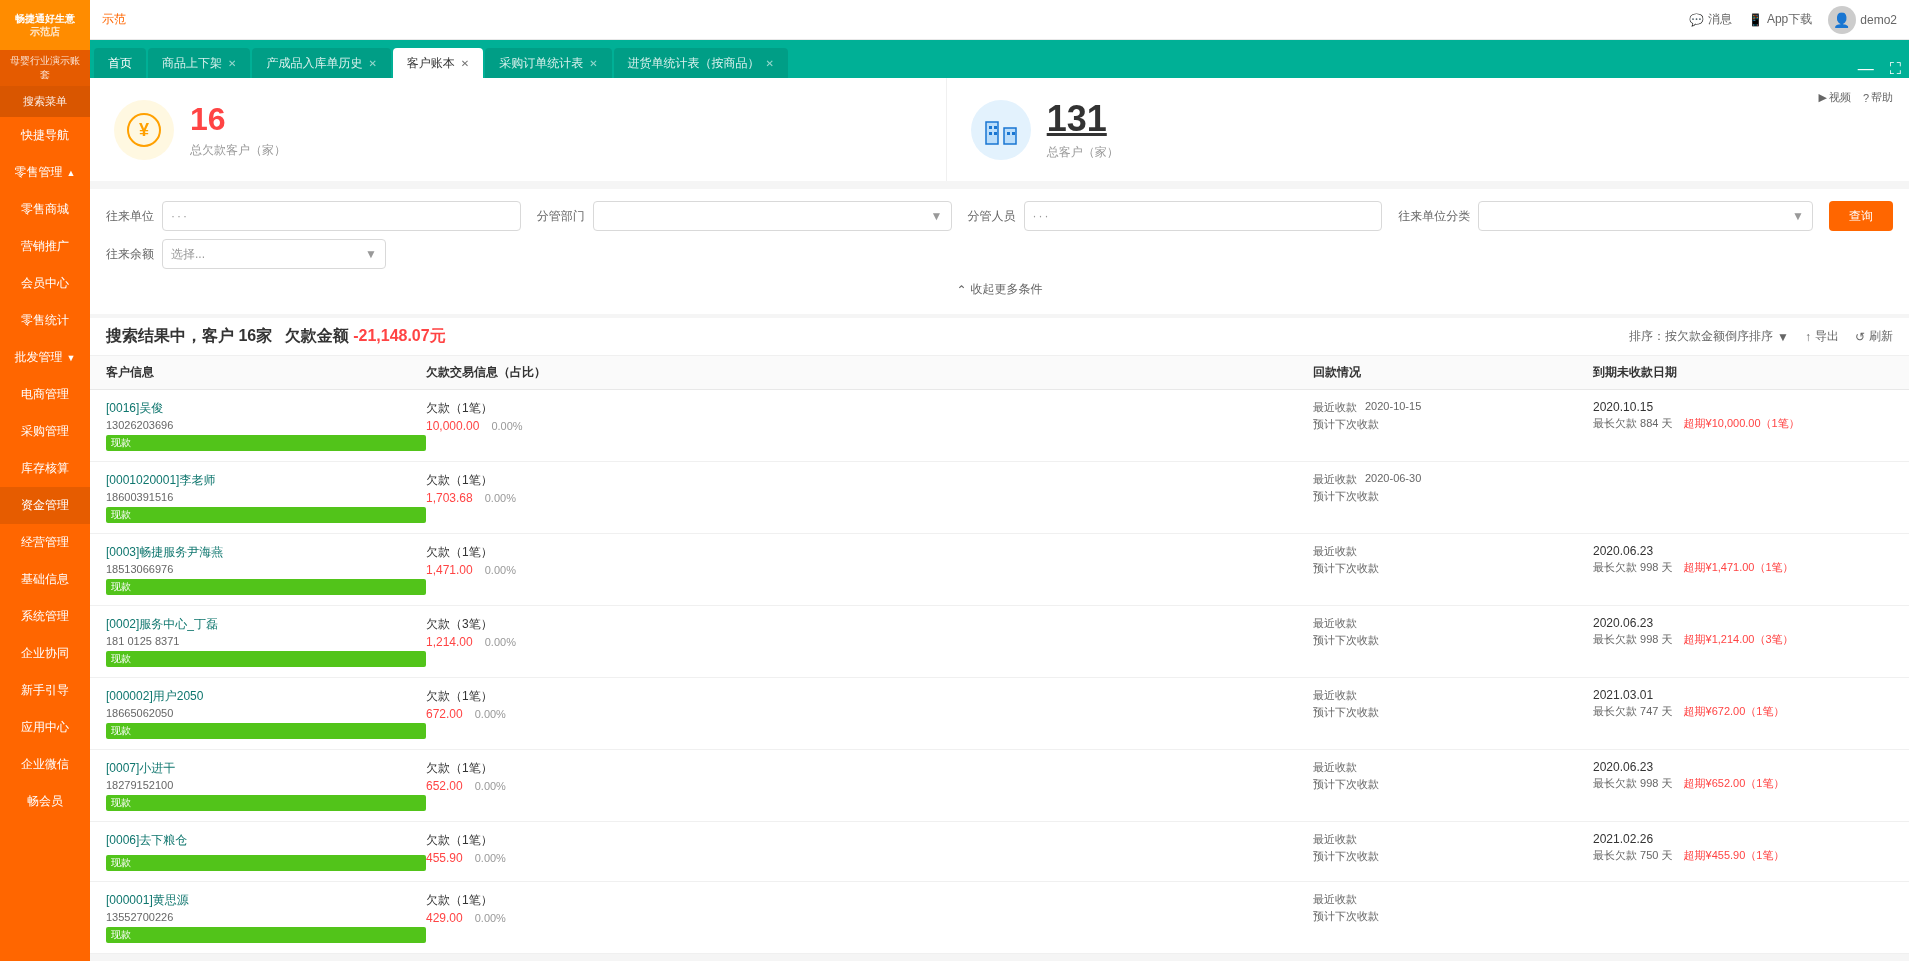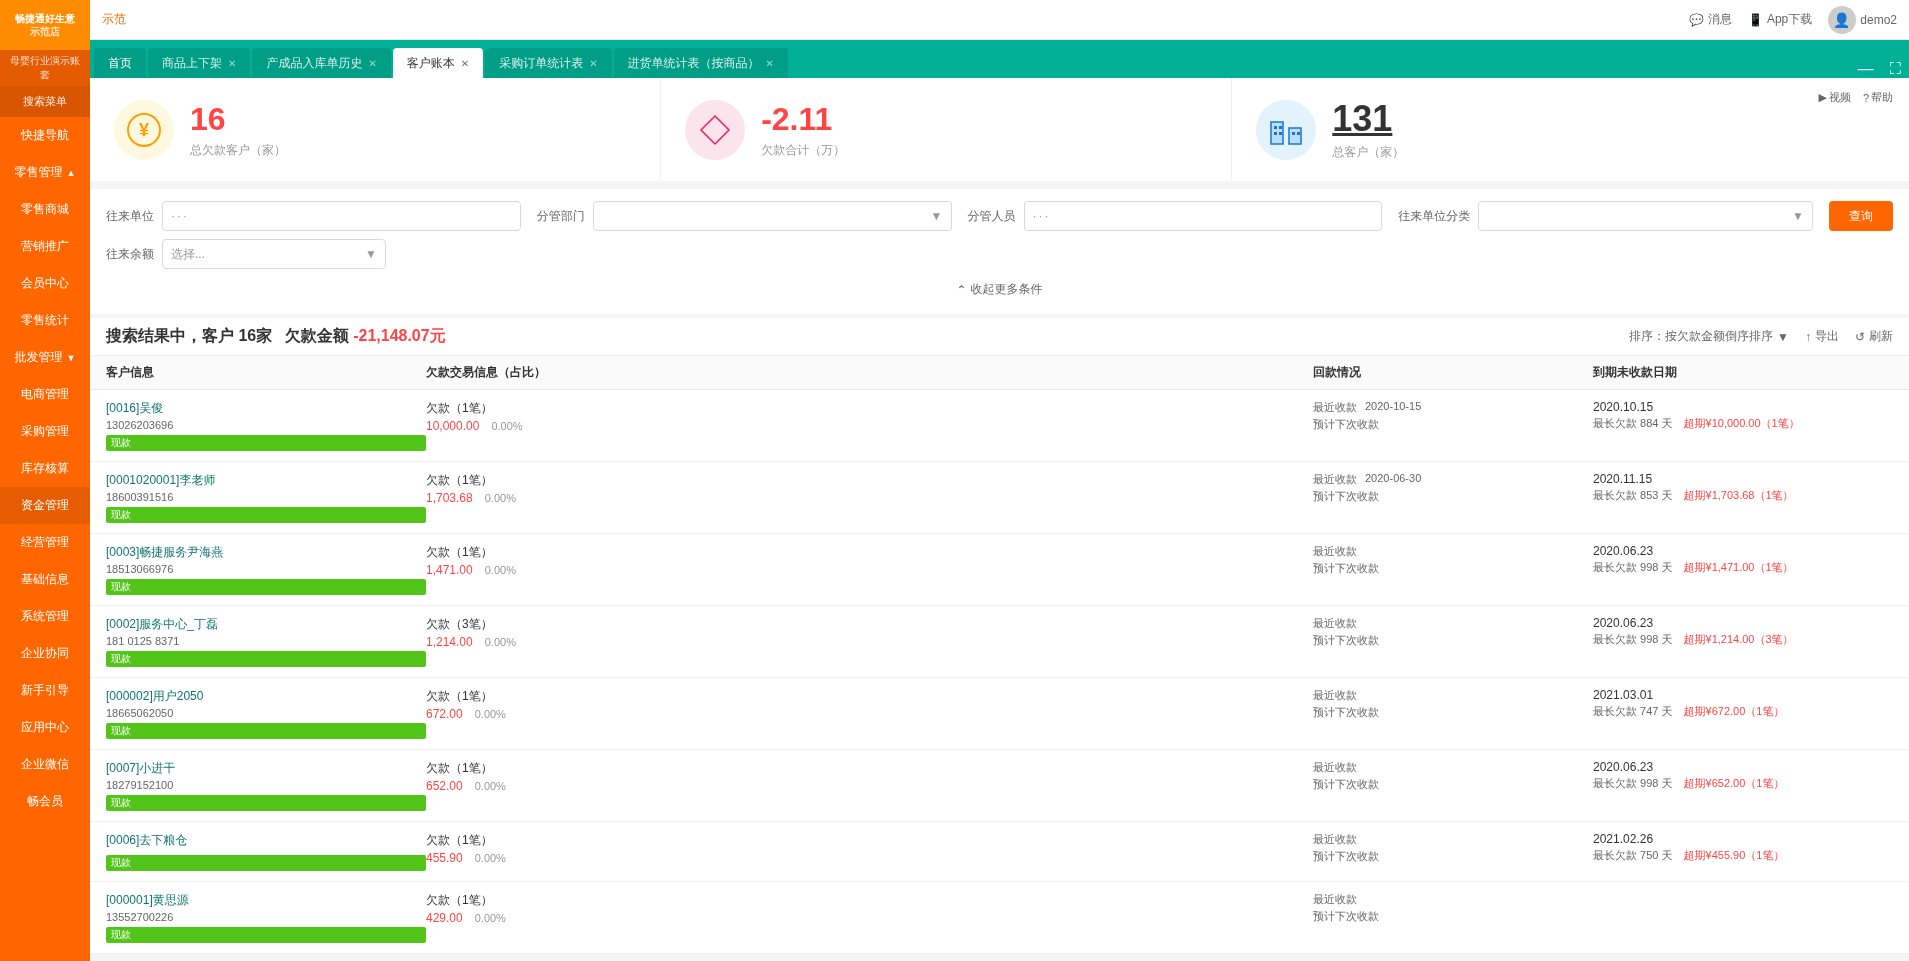--- a/index.html
+++ b/index.html
@@ -240,31 +240,20 @@
             <svg width="36" height="36" viewBox="0 0 36 36" fill="none">
               <circle cx="18" cy="18" r="16" stroke="#ffa000" stroke-width="2" fill="#fff8e1"></circle>
               <text x="18" y="24" text-anchor="middle" font-size="18" fill="#ffa000" font-weight="bold">¥</text>
             </svg>
           </div>
           <div class="stat-info">
             <span class="stat-number">16</span>
             <span class="stat-label">总欠款客户（家）</span>
           </div>
         </div>
-        <div class="stat-card">
-          <div class="stat-icon pink">
-            <svg width="36" height="36" viewBox="0 0 36 36" fill="none">
-              <path d="M18 4 L32 18 L18 32 L4 18 Z" stroke="#e91e63" stroke-width="1.5" fill="#fce4ec"></path>
-            </svg>
-          </div>
-          <div class="stat-info">
-            <span class="stat-number negative">-2.11</span>
-            <span class="stat-label">欠款合计（万）</span>
-          </div>
-        </div>
         <div class="stat-card" style="border-right:none;">
           <div class="stat-icon blue">
             <svg width="40" height="40" viewBox="0 0 40 40" fill="none">
               <rect x="5" y="12" width="12" height="22" fill="#bbdefb" stroke="#1976d2" stroke-width="1.5"></rect>
               <rect x="23" y="18" width="12" height="16" fill="#bbdefb" stroke="#1976d2" stroke-width="1.5"></rect>
               <rect x="8" y="16" width="3" height="3" fill="#1976d2"></rect>
               <rect x="13" y="16" width="3" height="3" fill="#1976d2"></rect>
               <rect x="8" y="22" width="3" height="3" fill="#1976d2"></rect>
               <rect x="13" y="22" width="3" height="3" fill="#1976d2"></rect>
               <rect x="26" y="22" width="3" height="3" fill="#1976d2"></rect>
@@ -412,27 +401,20 @@
           </div>
           <div class="repay-info">
             <div class="repay-row">
               <span>最近收款</span>
               <span>2020-06-30</span>
             </div>
             <div class="repay-row">
               <span>预计下次收款</span>
             </div>
           </div>
-          <div class="overdue-info">
-            <span class="overdue-date">2020.11.15</span>
-            <span class="overdue-days">
-              <span>最长欠款 853 天</span>
-              <span class="overdue-amount" style="margin-left:8px;">超期¥1,703.68（1笔）</span>
-            </span>
-          </div>
         </div>
 
         <div class="table-row">
           <div class="customer-info">
             <span class="customer-name">[0003]畅捷服务尹海燕</span>
             <span class="customer-phone">18513066976</span>
             <span class="tag-xian">现款</span>
           </div>
           <div class="debt-info">
             <span class="debt-count">欠款（1笔）</span>

